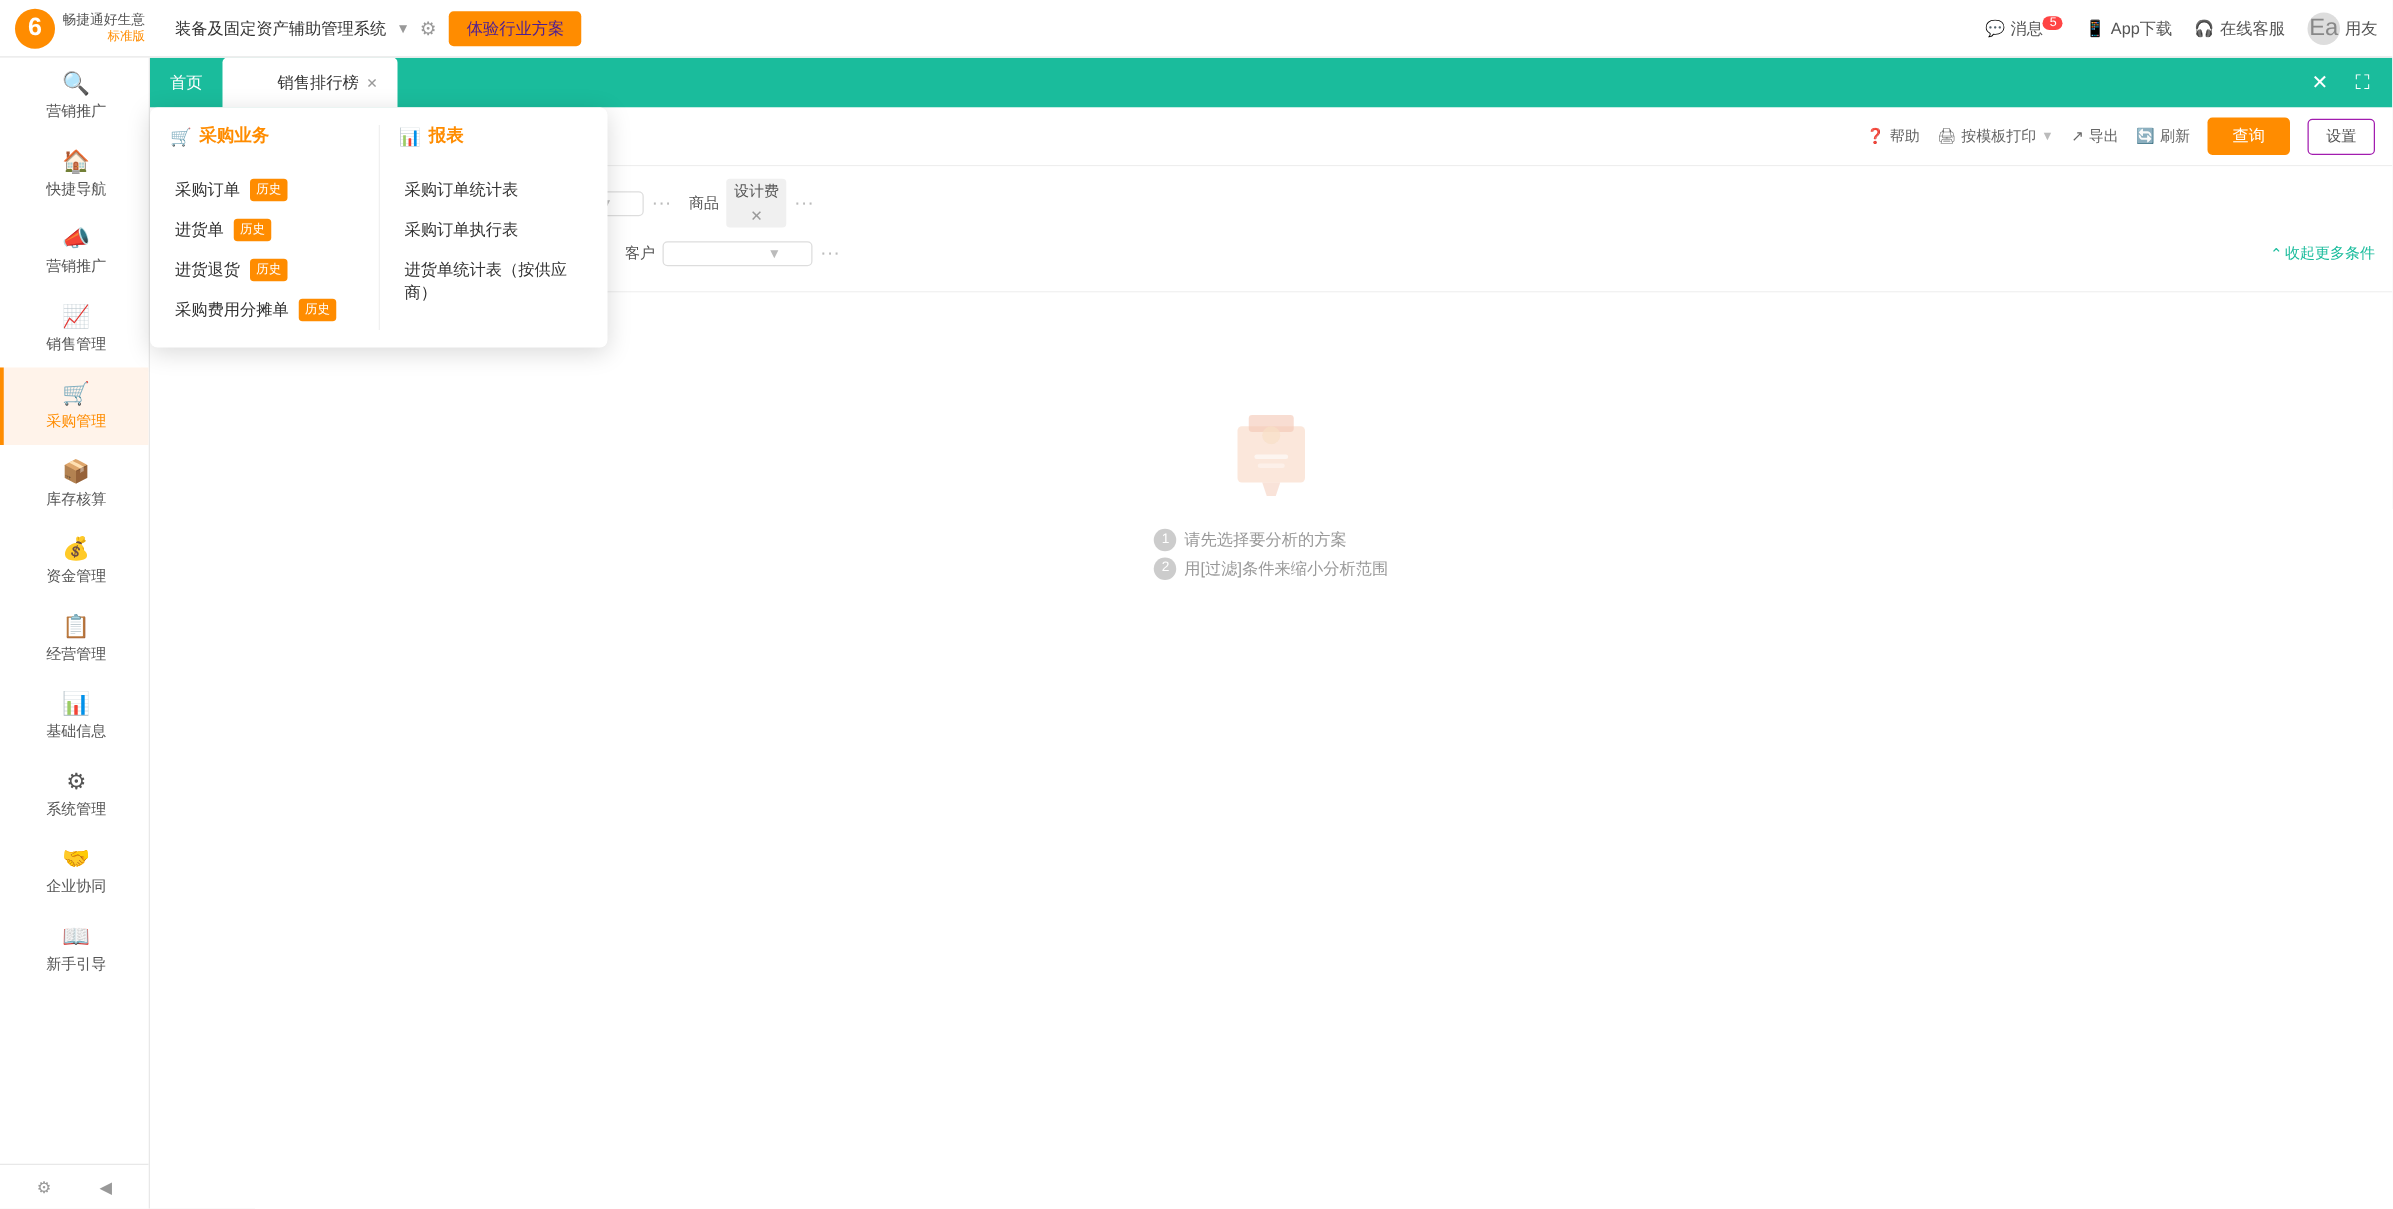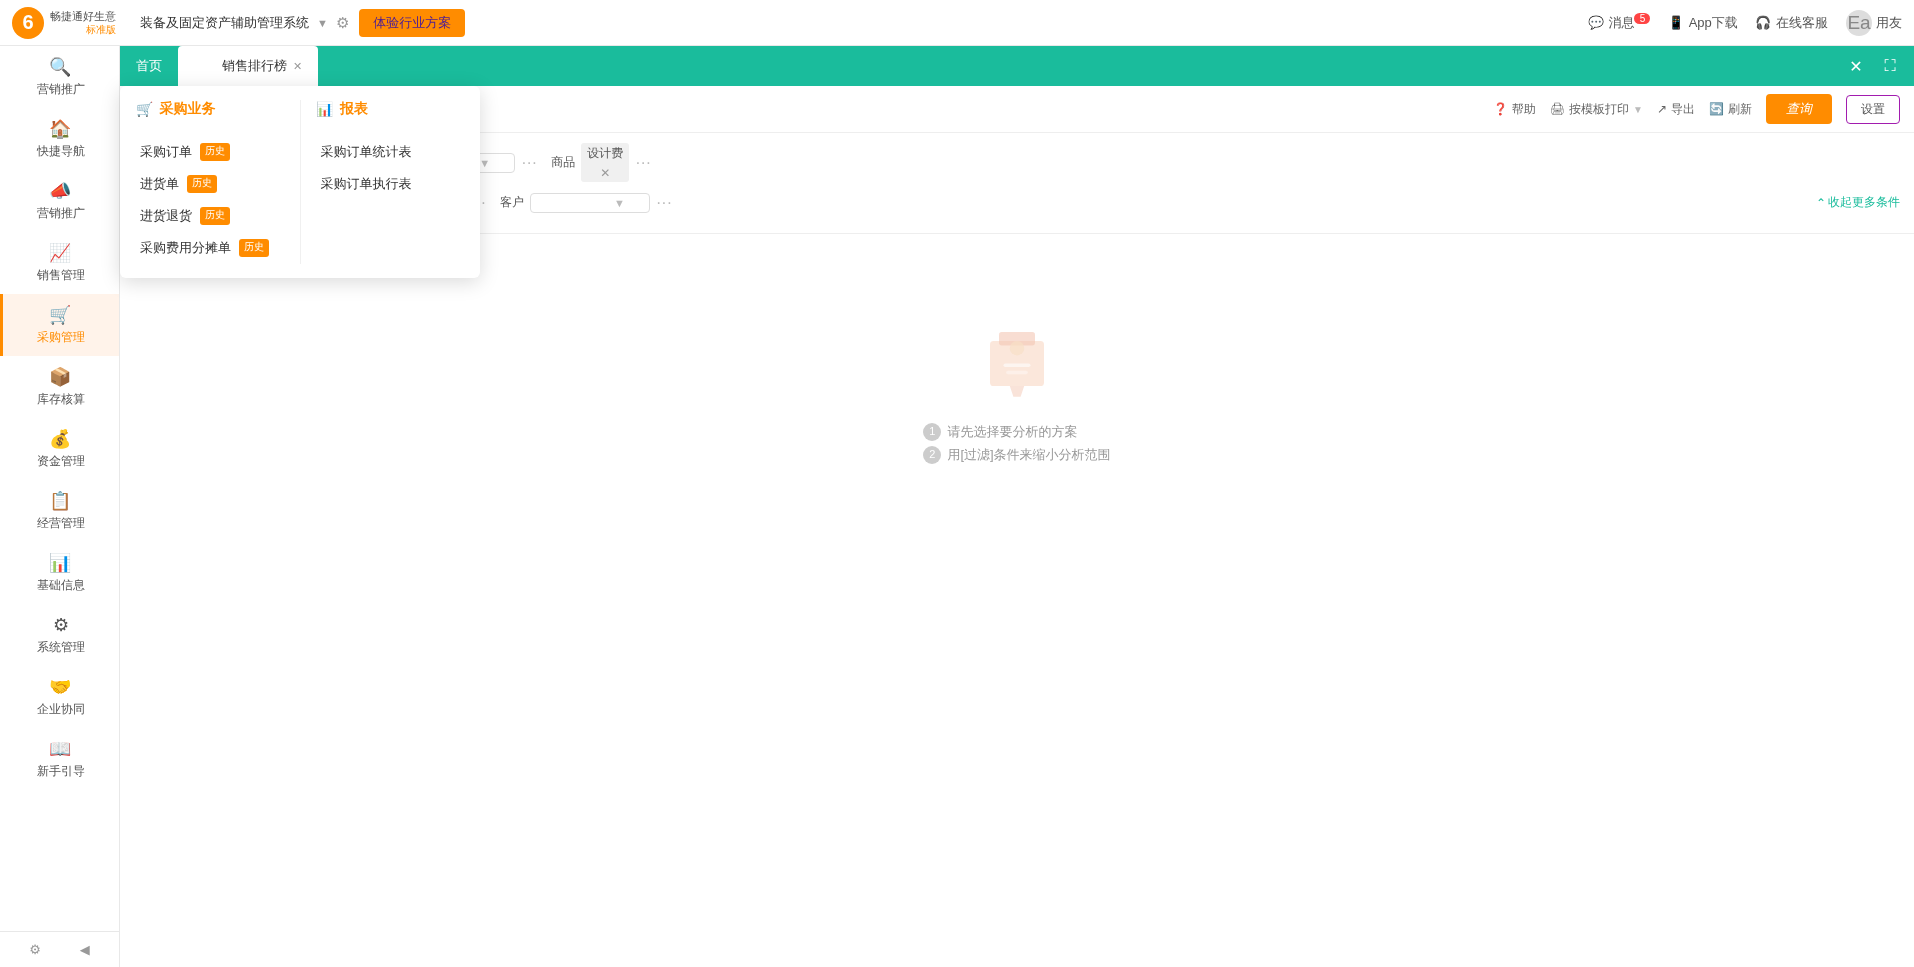--- a/index.html
+++ b/index.html
@@ -210,21 +210,20 @@
       font-size: 12px;
     }
     .query-btn {
       background: #ff8c00;
       color: #fff;
       border: none;
       border-radius: 4px;
       padding: 6px 20px;
       font-size: 13px;
       cursor: pointer;
-      font-style: italic;
     }
     .settings-btn {
       border: 1px solid #a21caf;
       color: #555;
       border-radius: 4px;
       padding: 5px 14px;
       font-size: 12px;
       cursor: pointer;
       background: #fff;
     }
@@ -643,15 +642,18 @@
       <div class="dropdown-title">
         <span>📊</span>
         <span>报表</span>
       </div>
       <div class="dropdown-item">
         <span>采购订单统计表</span>
       </div>
       <div class="dropdown-item">
         <span>采购订单执行表</span>
       </div>
+      <div class="dropdown-item">
+        <span>进货单统计表（按供应商）</span>
+      </div>
     </div>
   </div>
 </div>
 
 </body></html>

